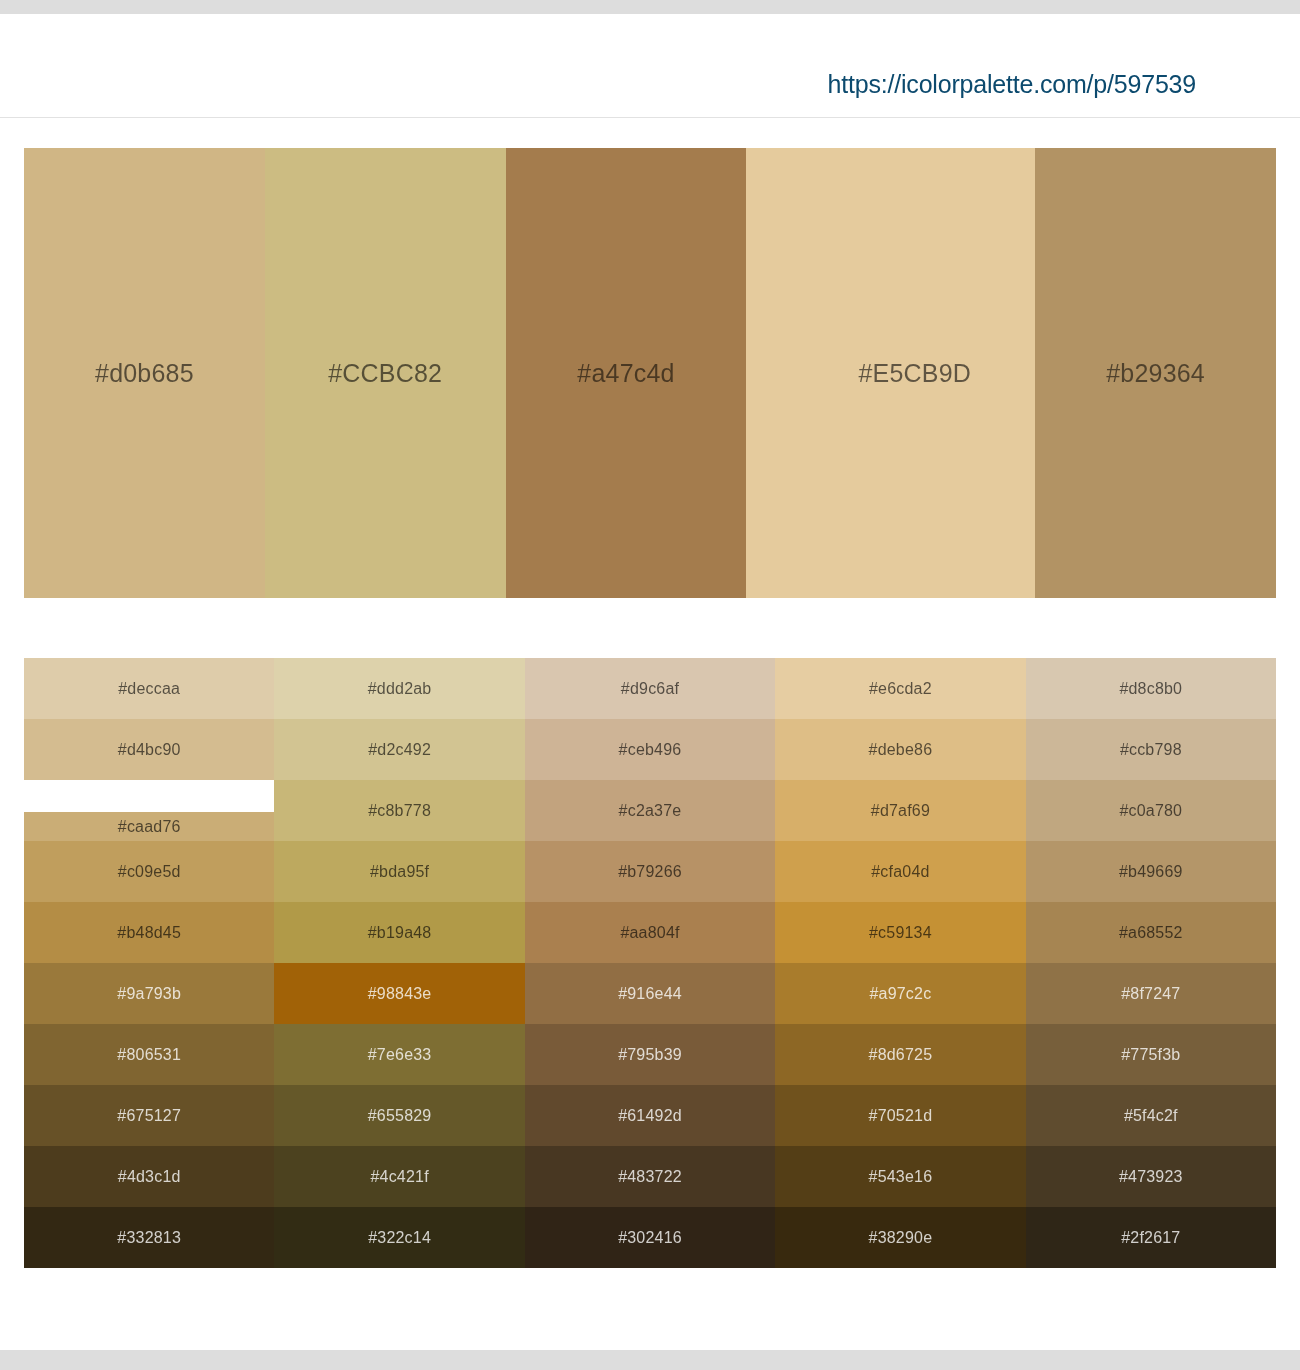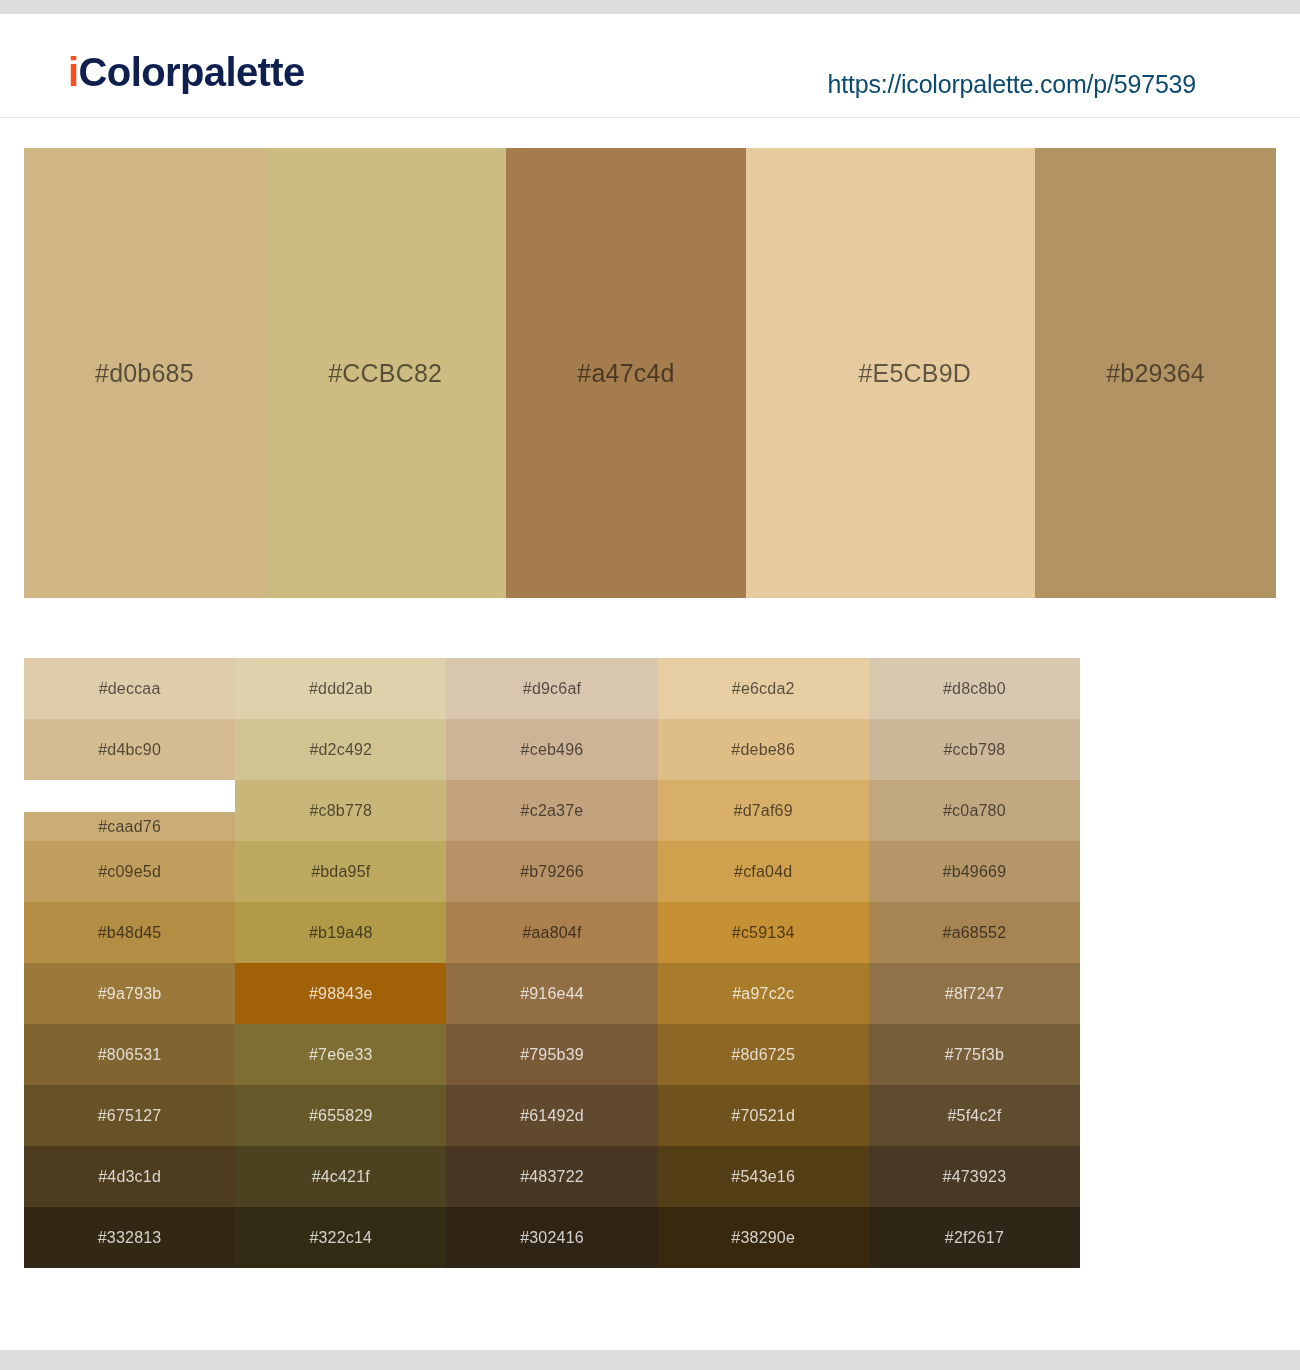--- a/index.html
+++ b/index.html
@@ -95,21 +95,21 @@
   }
   .palette-swatch.on-dark .swatch-label {
     color: rgba(0,0,0,0.55);
   }
 
   
   .shades-grid {
     position: absolute;
     left: 24px;
     top: 658px;
-    width: 1056px;
+    width: 1252px;
     height: 610px;
     display: flex;
     flex-direction: column;
   }
   .shades-row {
     flex: 1 1 0;
     display: flex;
   }
   .shade-cell {
     flex: 1 1 0;
@@ -126,23 +126,20 @@
   .shade-cell.text-light .shade-label { color: rgba(255,255,255,0.78); }
 </style>
 </head>
 <body>
 
 <div class="page">
 
   <div class="chrome-strip-top" style="background: rgb(221, 221, 221);"></div>
 
   <header class="site-header">
-    <div class="brand">
-      <span class="brand-i" style="color: rgb(244, 81, 30);">i</span><span class="brand-rest" style="color: rgb(15, 32, 80);">Colorpalette</span>
-    </div>
     <div class="page-url">https://icolorpalette.com/p/597539</div>
   </header>
 
   <section class="palette-strip">
       <div class="palette-swatch" style="background: rgb(208, 182, 133);">
         <span class="swatch-label">#d0b685</span>
       </div>
       <div class="palette-swatch" style="background: rgb(204, 188, 130);">
         <span class="swatch-label">#CCBC82</span>
       </div>

